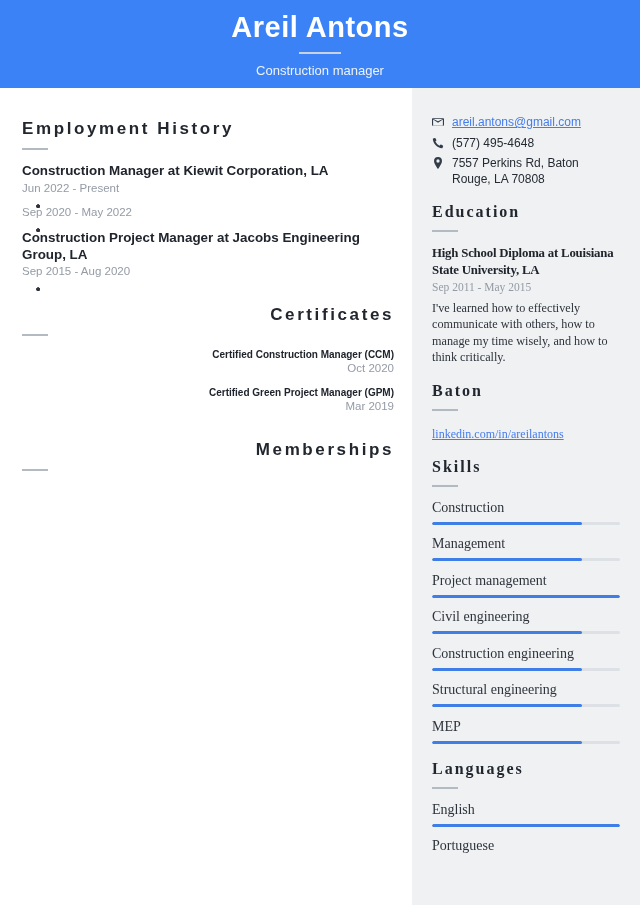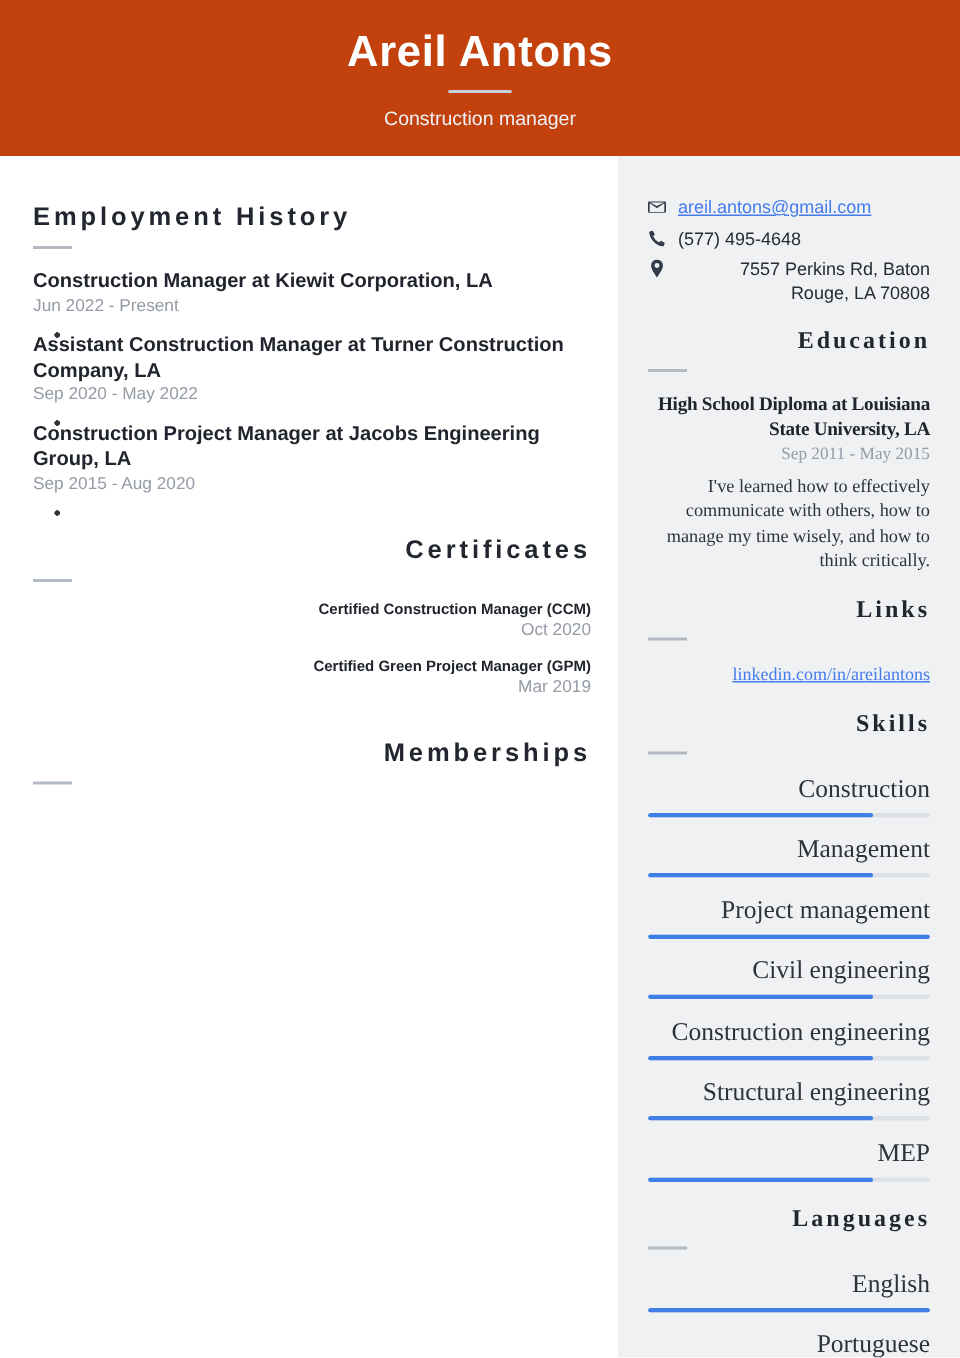--- a/index.html
+++ b/index.html
@@ -7,32 +7,32 @@
   body {
     width: 640px; height: 905px;
     font-family: "Liberation Sans", sans-serif;
     color: #2e333b;
     overflow: hidden;
   }
   .page { width: 640px; height: 905px; display: flex; flex-direction: column; overflow: hidden; }
 
   
   .header {
-    height: 104px; background: #c2410c; color: #ffffff;
+    height: 88px; background: #3b82f6; color: #ffffff;
     display: flex; flex-direction: column; align-items: center; justify-content: center;
     flex: none;
   }
   .person-name { font-size: 29px; font-weight: 700; letter-spacing: 0.5px; }
   .name-divider { width: 42px; height: 2px; background: #c9d2dc; margin: 8px 0 9px; }
   .person-title { font-size: 13px; color: #eef2f7; }
 
   
   .columns { flex: 1; display: flex; min-height: 0; }
   .main-col { width: 412px; flex: none; padding: 31px 18px 0 22px; background: #ffffff; border-radius: 12px; }
-  .side-col { width: 228px; flex: none; background: #eff1f3; padding: 27px 20px 0 20px; text-align: right; }
+  .side-col { width: 228px; flex: none; background: #eff1f3; padding: 27px 20px 0 20px; }
 
   
   .section-heading {
     font-size: 17px; font-weight: 700; letter-spacing: 2.6px; color: #22272f;
   }
   .side-col .section-heading { font-size: 16px; letter-spacing: 2px; }
   .rule { width: 26px; border-top: 2px solid #b4bac2; margin: 9px 0 13px; }
 
   
   .job { margin-bottom: 12px; }
@@ -55,21 +55,21 @@
   .contact-row { display: flex; gap: 8px; font-size: 12px; color: #262b33; margin-bottom: 5px; line-height: 1.3; }
   .contact-icon { width: 12px; flex: none; padding-top: 1px; }
   .contact-icon svg { display: block; width: 12px; height: 12px; fill: #333d4a; }
   a.link { color: #447ceb; text-decoration: underline; font-size: 12px; }
   .side-section { margin-top: 16px; font-family: Liberation Serif, serif; }
   .edu-title { font-size: 12.8px; font-weight: 700; line-height: 1.3; color: #20242c; letter-spacing: -0.2px; }
   .edu-desc { font-size: 12.2px; line-height: 1.35; color: #2e333b; margin-top: 4px; }
   .link-item { margin-bottom: 4px; }
 
   .skill-item { margin-bottom: 11.5px; }
-  .skill-name { font-size: 17px; color: #2e333b; margin-bottom: 6px; }
+  .skill-name { font-size: 14px; color: #2e333b; margin-bottom: 6px; }
   .bar-track { height: 3px; background: #dde0e5; border-radius: 2px; overflow: hidden; }
   .bar-fill { height: 3px; background: #3e7ee6; border-radius: 2px; width: 0; }
 </style>
 </head>
 <body>
 
 <div class="page">
 
   <header class="header">
     <div class="person-name">Areil Antons</div>
@@ -92,21 +92,20 @@
               <ul class="bullets">
 
               <li></li>
                 <li></li>
                 <li></li>
                 <li></li>
                 <li></li>
               </ul>
             </article>
             <article class="job">
-              <h3 class="job-title">Assistant Construction Manager at Turner Construction Company, LA</h3>
               <div class="dates">Sep 2020 - May 2022</div>
               <ul class="bullets">
 
               <li></li>
                 <li></li>
                 <li></li>
                 <li></li>
                 <li></li>
               </ul>
             </article>
@@ -183,21 +182,21 @@
 
       <section class="side-section">
         <h2 class="section-heading">Education</h2>
         <div class="rule"></div>
         <div class="edu-title">High School Diploma at Louisiana State University, LA</div>
         <div class="dates">Sep 2011 - May 2015</div>
         <div class="edu-desc">I've learned how to effectively communicate with others, how to manage my time wisely, and how to think critically.</div>
       </section>
 
       <section class="side-section">
-        <h2 class="section-heading">Links</h2>
+        <h2 class="section-heading">Baton</h2>
         <div class="rule"></div>
         <div>
 
         <div class="link-item">
               <a class="link" href="#">linkedin.com/in/areilantons</a>
             </div>
           </div>
       </section>
 
       <section class="side-section">

